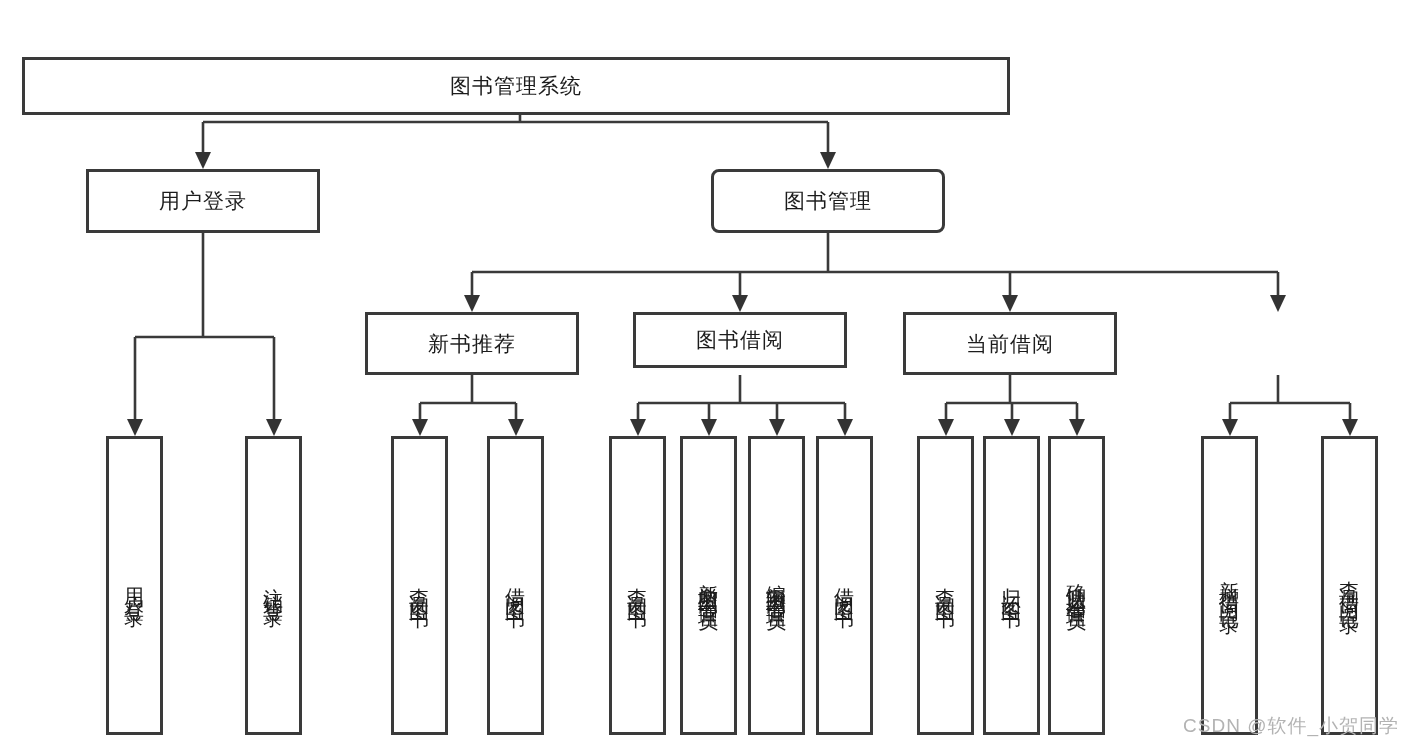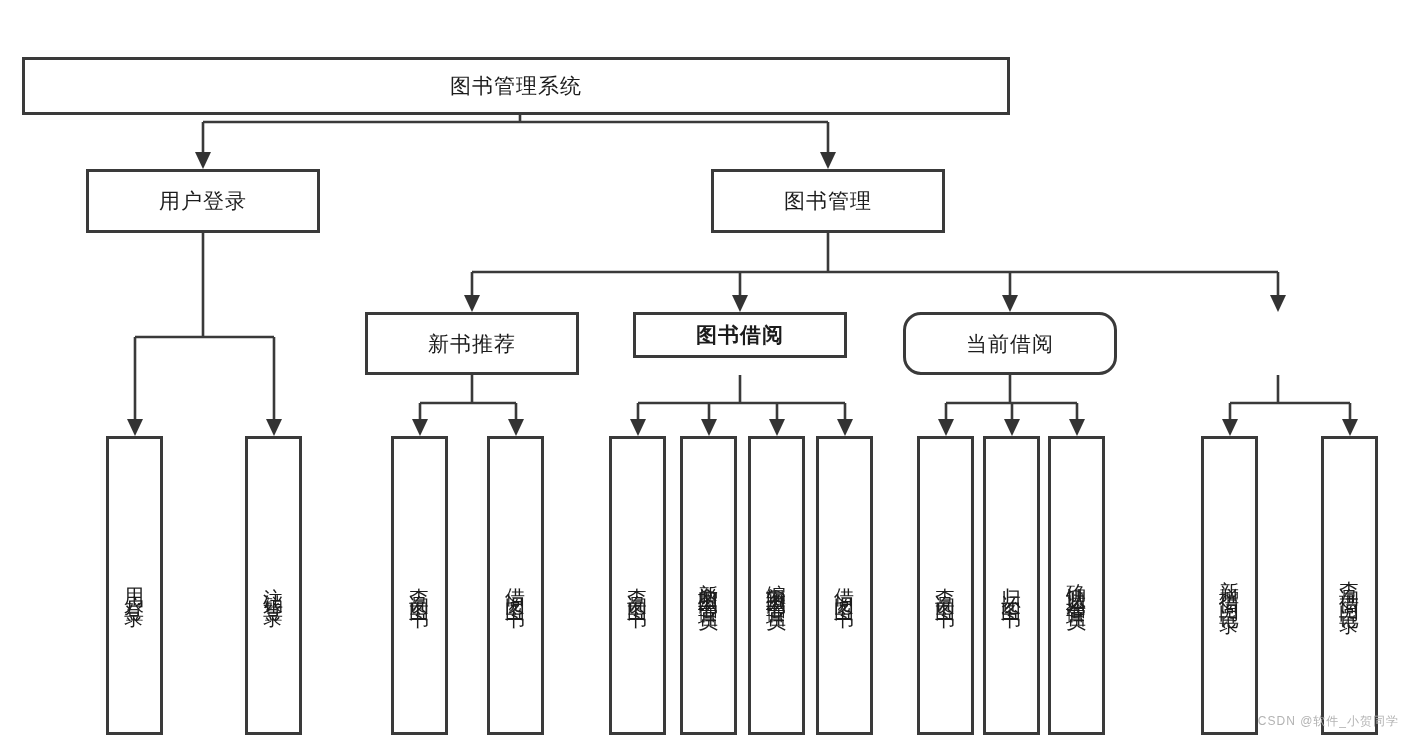--- a/index.html
+++ b/index.html
@@ -32,21 +32,21 @@
     text-orientation:mixed;
     font-size:20px;color:#1c1c1c;
     letter-spacing:7px;
     line-height:1;
     white-space:nowrap;
   }
   .vbox.long span{letter-spacing:4px;}
   #watermark{
     position:absolute;
     right:6px;top:713px;
-    font-size:12px;
+    font-size:19px;
     color:#b3b3b3;
     letter-spacing:1px;
     z-index:5;
     white-space:nowrap;
   }
 </style>
 </head>
 <body>
 
 <div id="canvas">
@@ -91,31 +91,31 @@
     </g>
   </svg>
 
   <div class="hbox" style="left:22px;top:13px;width:988px;height:58px;margin-top:44px;">
     <span>图书管理系统</span>
   </div>
 
   <div class="hbox" style="left:86px;top:169px;width:234px;height:64px;">
     <span>用户登录</span>
   </div>
-  <div class="hbox" style="left:711px;top:169px;width:234px;height:64px;">
+  <div class="hbox" style="left:711px;top:169px;width:234px;height:64px;border-radius:8px;">
     <span>图书管理</span>
   </div>
 
   <div class="hbox" style="left:365px;top:312px;width:214px;height:63px;">
     <span>新书推荐</span>
   </div>
-  <div class="hbox" style="left:633px;top:312px;width:214px;height:46px;font-weight:bold;">
+  <div class="hbox" style="left:633px;top:312px;width:214px;height:56px;">
     <span>图书借阅</span>
   </div>
-  <div class="hbox" style="left:903px;top:312px;width:214px;height:63px;border-radius:18px;">
+  <div class="hbox" style="left:903px;top:312px;width:214px;height:63px;">
     <span>当前借阅</span>
   </div>
 
   <div class="vbox" style="left:106px;">
     <span>用户登录</span>
   </div>
   <div class="vbox" style="left:245px;">
     <span>注销登录</span>
   </div>
 

